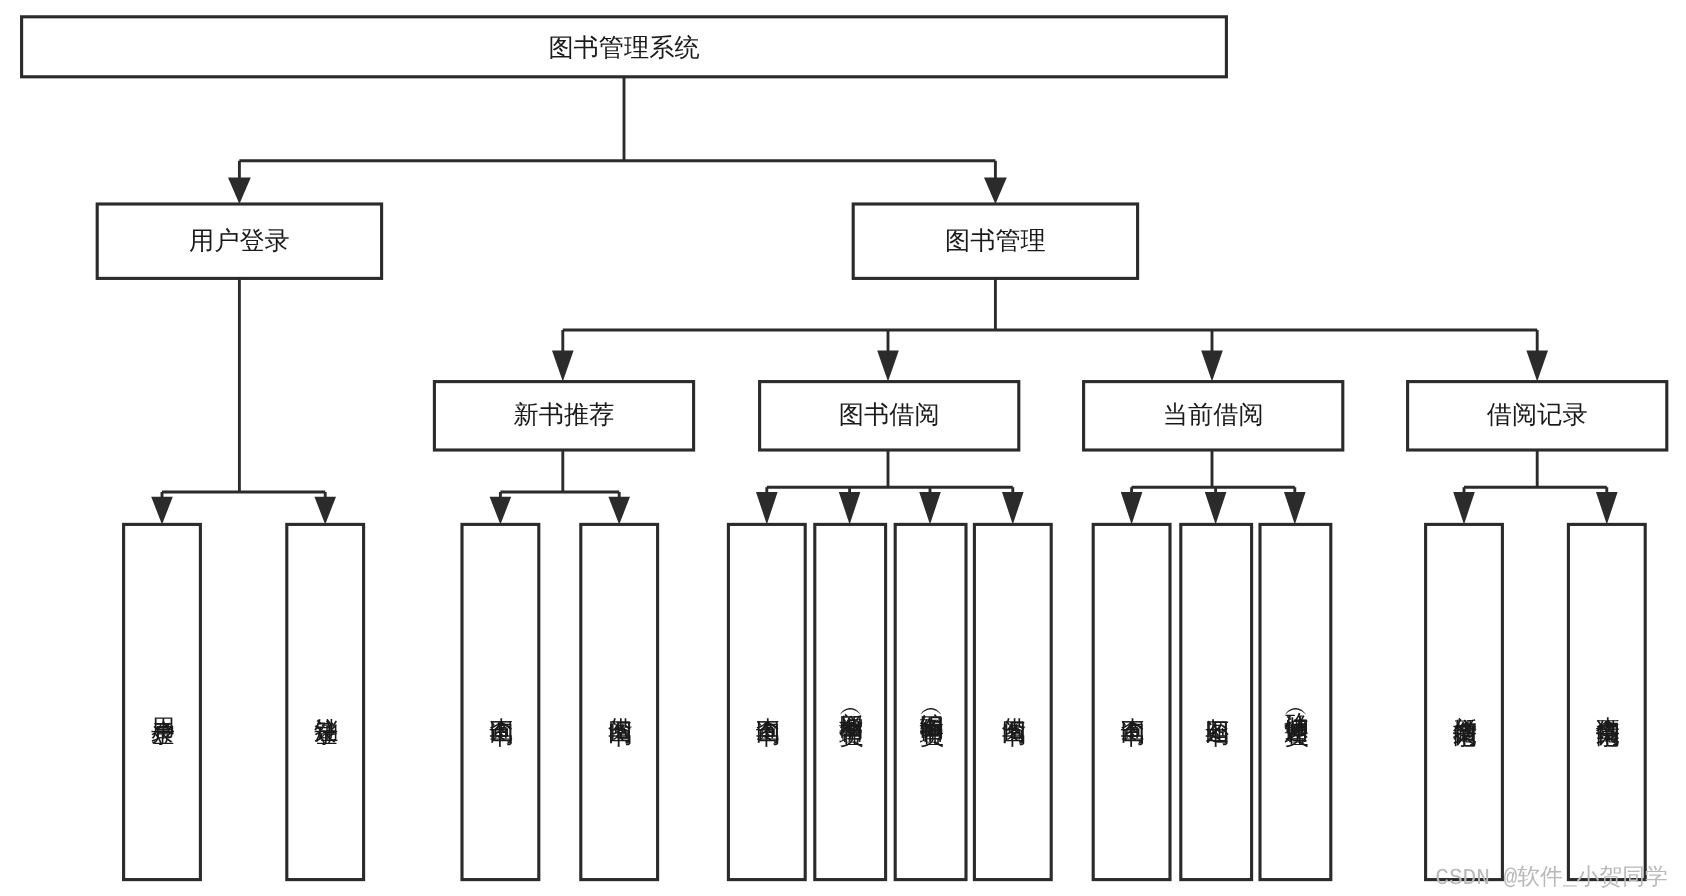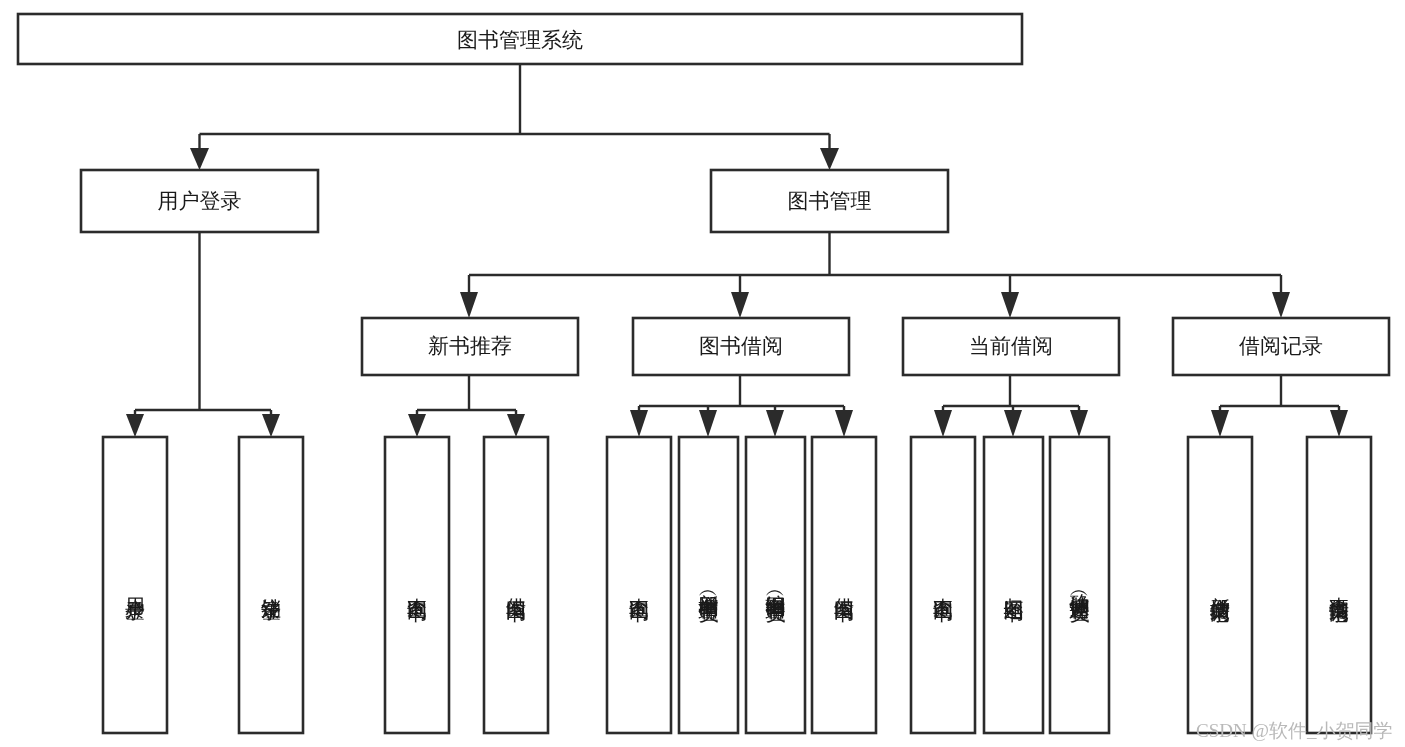--- a/index.html
+++ b/index.html
@@ -68,21 +68,21 @@
     letter-spacing: 1.5px;
     display: flex;
     align-items: center;
     justify-content: center;
     white-space: nowrap;
     pointer-events: none;
     user-select: none;
   }
   .watermark {
     position: absolute;
-    font-family: Liberation Serif, serif;
+    font-family: Liberation Mono, monospace;
     font-size: 19px;
     color: #b9b9b9;
     white-space: nowrap;
     user-select: none;
   }
 </style>
 </head>
 <body>
 
 <div id="diagram-root">

